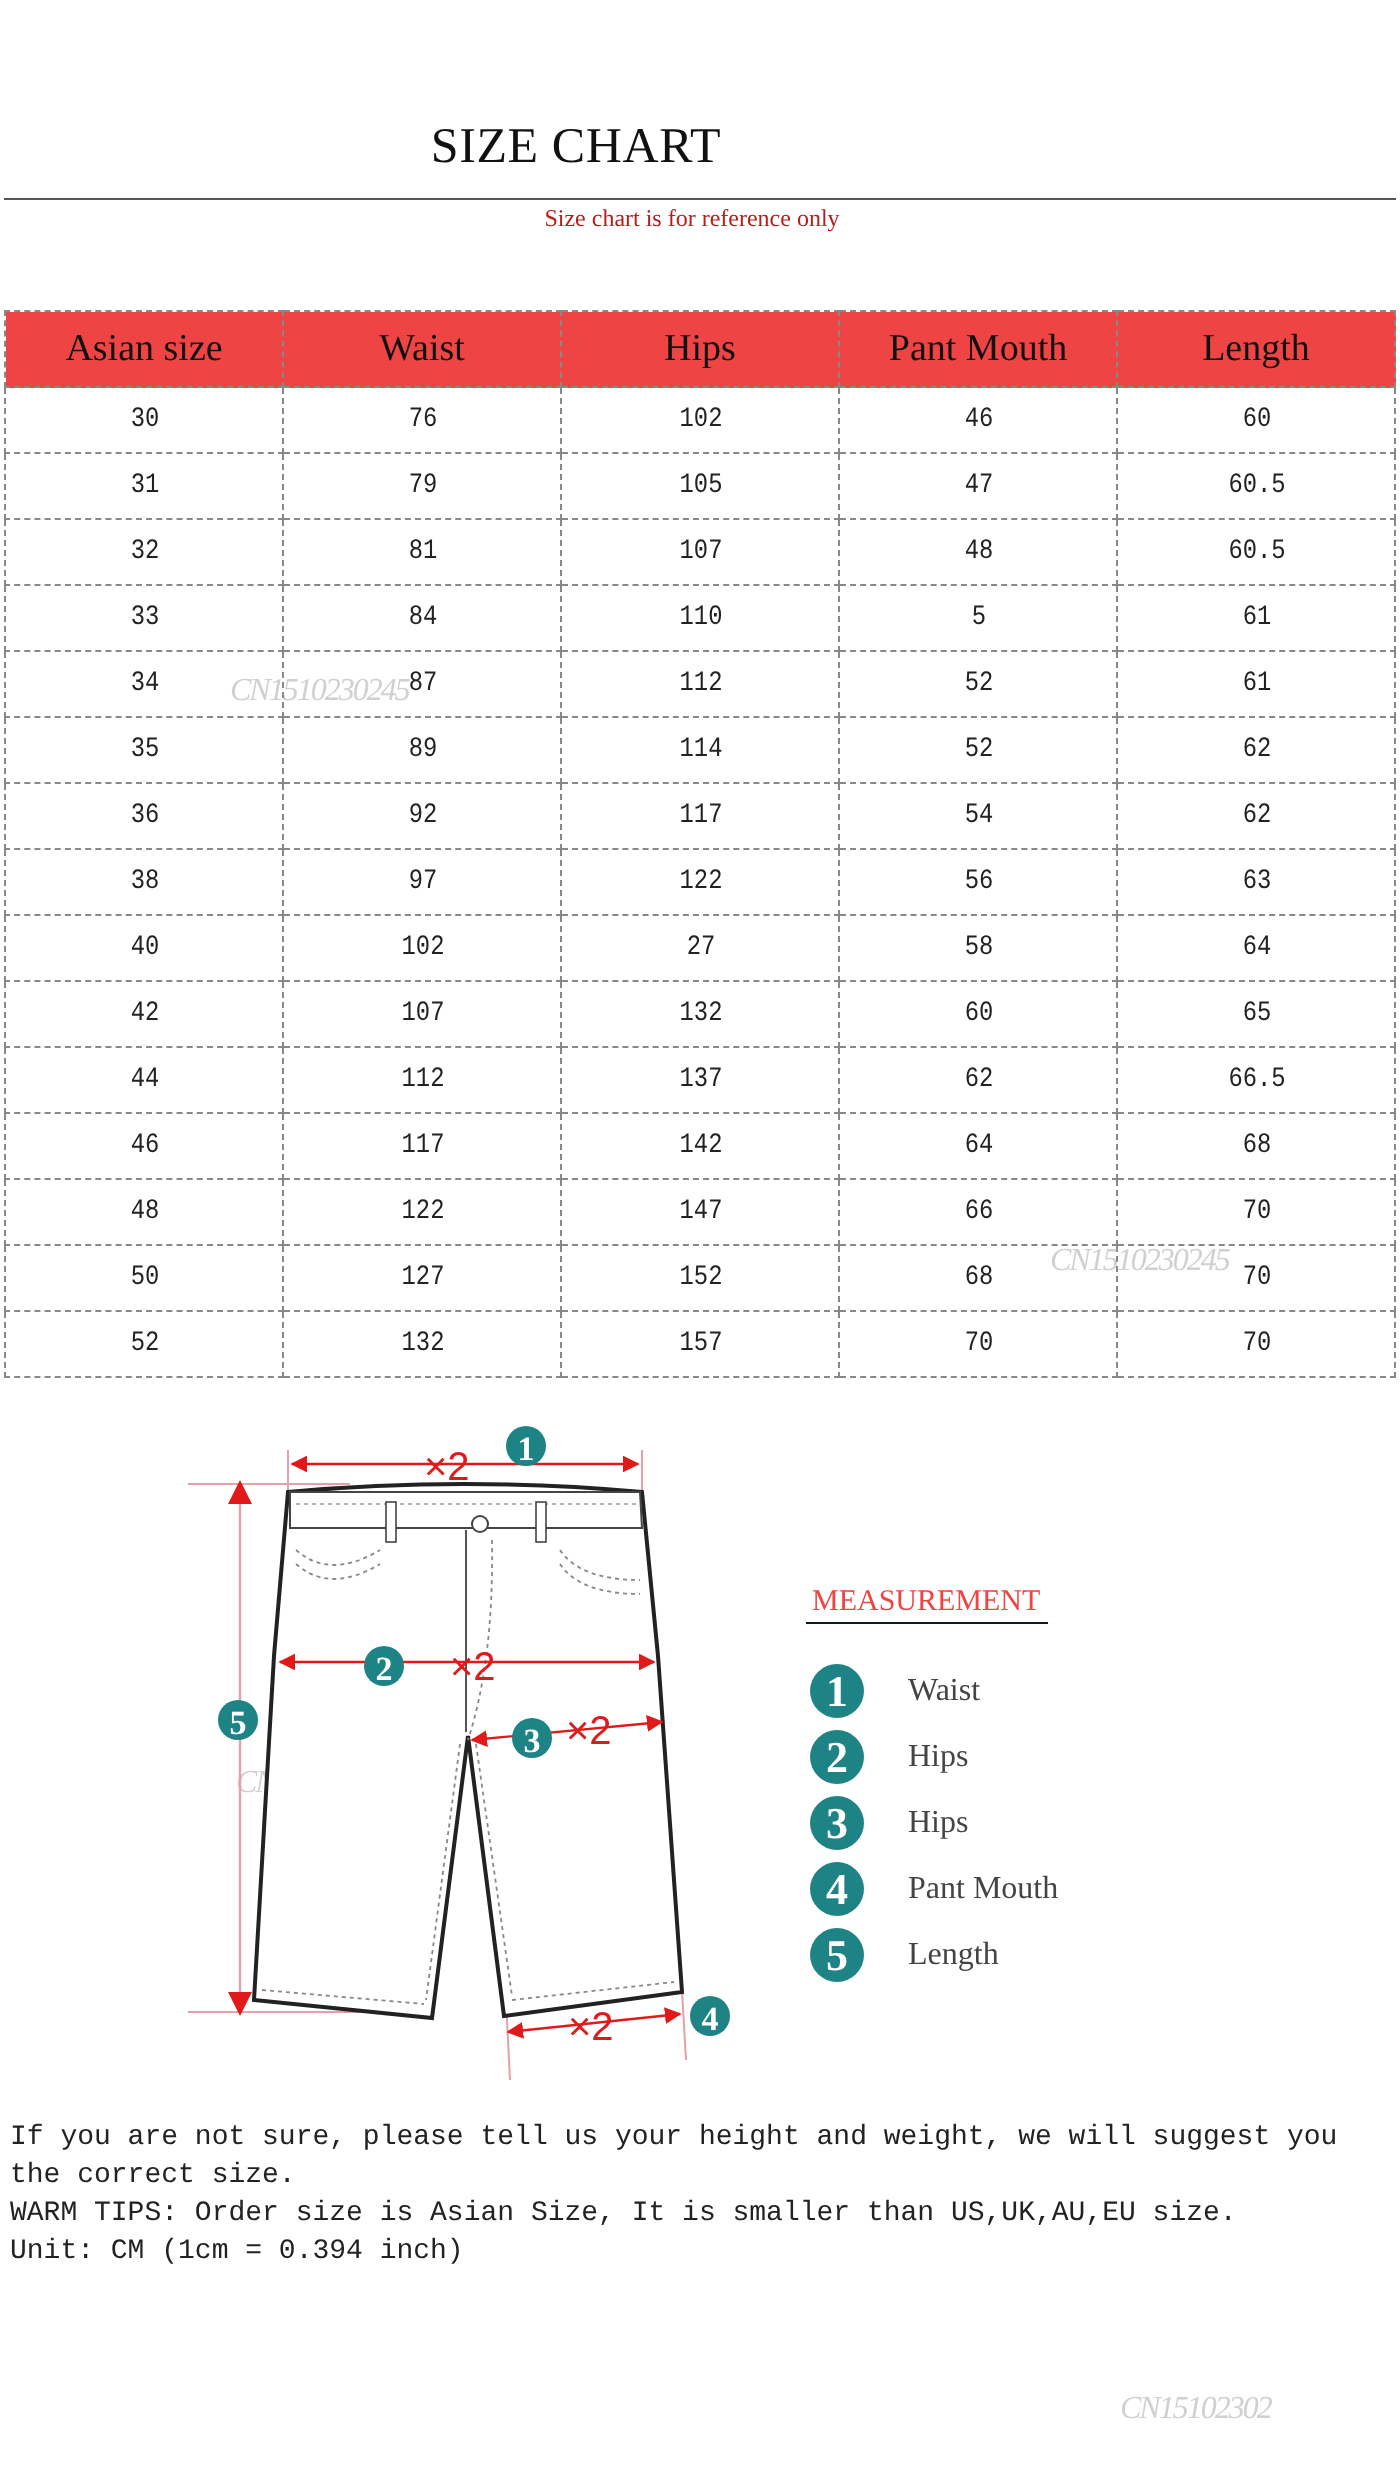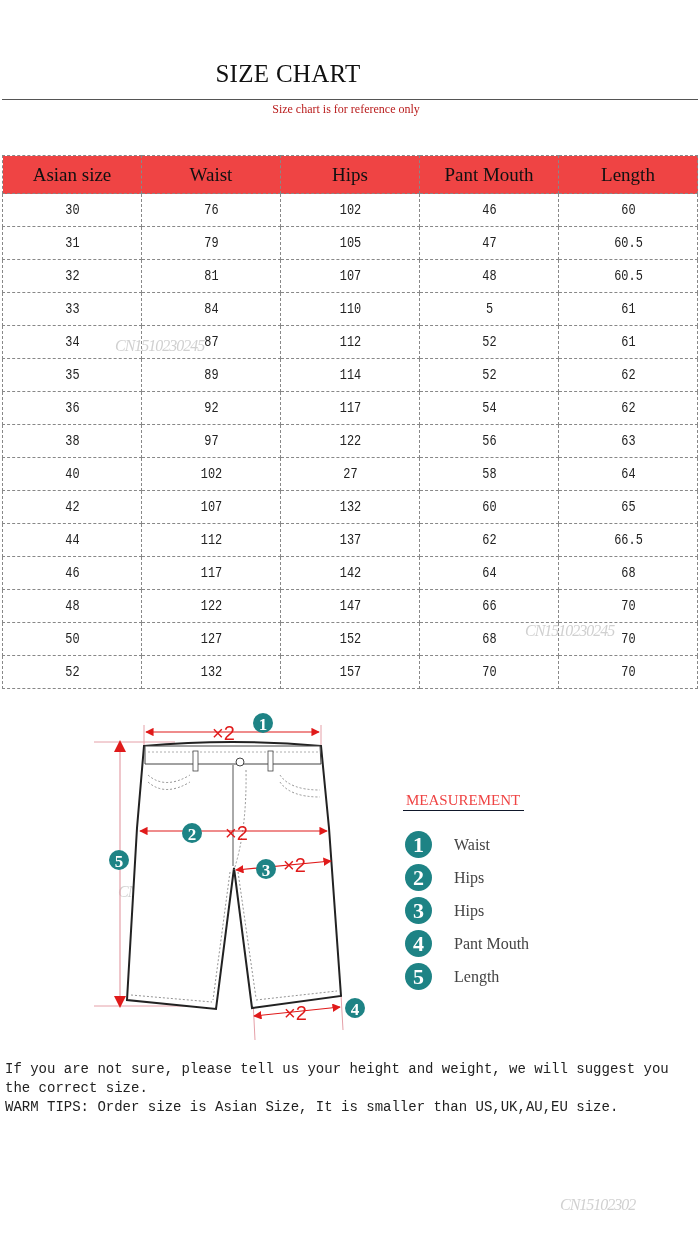--- a/index.html
+++ b/index.html
@@ -238,13 +238,14 @@
   </div>
   <div class="m-item">
     <div class="m-num">5</div>
     <div class="m-label">Length</div>
   </div>
 </div>
 
 <div class="tips">
   <div>If you are not sure, please tell us your height and weight, we will suggest you the correct size.</div>
   <div>WARM TIPS: Order size is Asian Size, It is smaller than US,UK,AU,EU size.</div>
+  <div>Unit: CM (1cm = 0.394 inch)</div>
 </div>
 
 </body></html>

